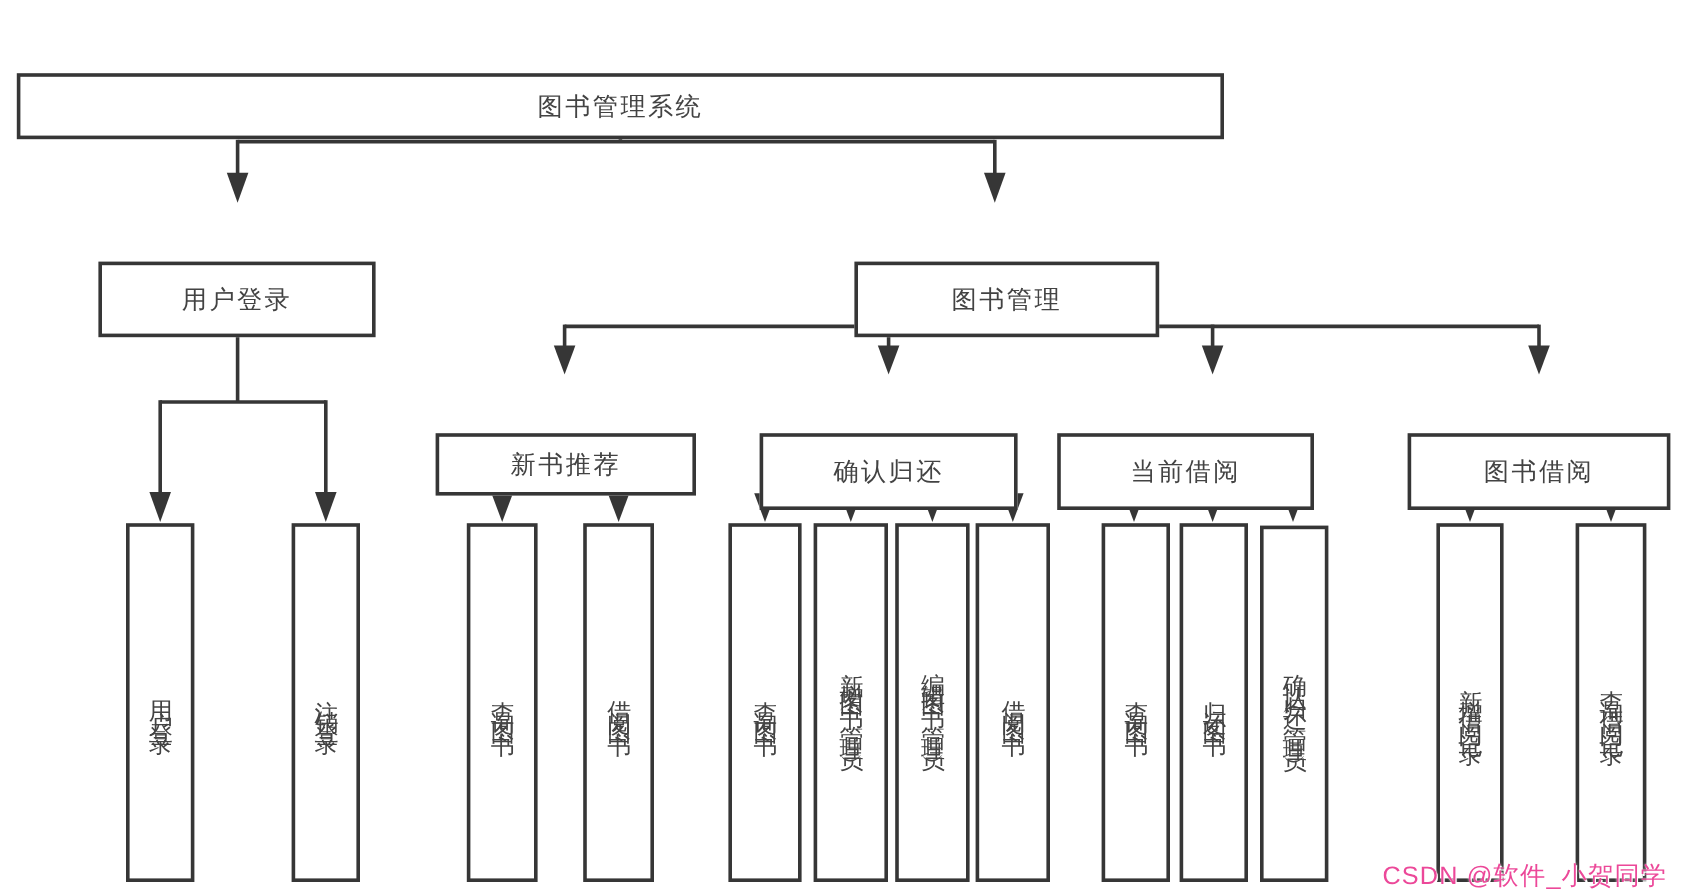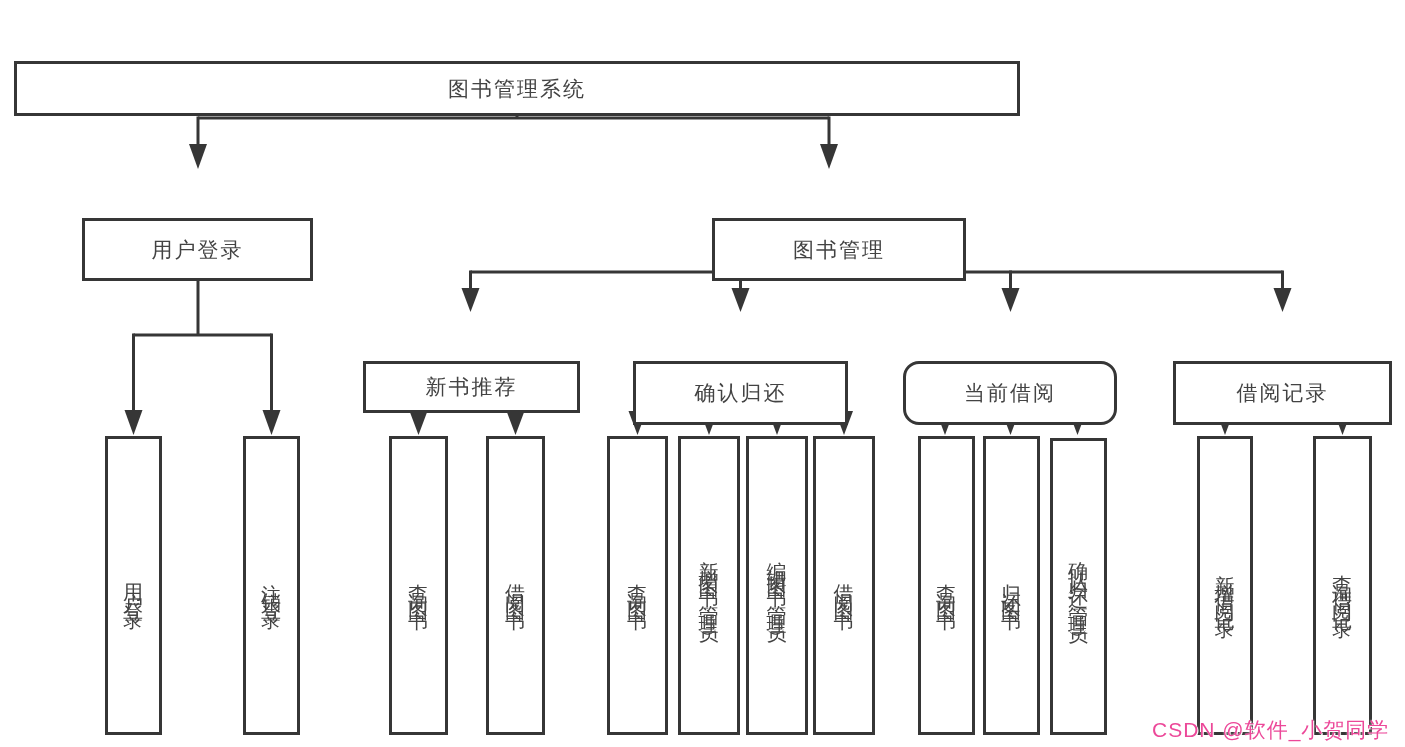--- a/index.html
+++ b/index.html
@@ -128,22 +128,22 @@
     </g>
   </svg>
 
   <div class="node h" style="left:14px; top:13px; width:1006px; height:55px;">图书管理系统</div>
 
   <div class="node h" style="left:82px; top:170px; width:231px; height:63px;">用户登录</div>
   <div class="node h" style="left:712px; top:170px; width:254px; height:63px;">图书管理</div>
 
   <div class="node h" style="left:363px; top:313px; width:217px; height:52px;">新书推荐</div>
   <div class="node h" style="left:633px; top:313px; width:215px; height:64px;">确认归还</div>
-  <div class="node h" style="left:903px; top:313px; width:214px; height:64px;border-radius:16px;">当前借阅</div>
-  <div class="node h" style="left:1173px; top:313px; width:219px; height:64px;">借阅记录</div>
+  <div class="node h" style="left:881px; top:313px; width:214px; height:64px;">当前借阅</div>
+  <div class="node h" style="left:1173px; top:313px; width:219px; height:64px;">图书借阅</div>
 
   <div class="node v" style="left:105px; top:436px; width:57px; height:299px;">用户登录</div>
   <div class="node v" style="left:243px; top:436px; width:57px; height:299px;">注销登录</div>
 
   <div class="node v" style="left:389px; top:436px; width:59px; height:299px;">查询图书</div>
   <div class="node v" style="left:486px; top:436px; width:59px; height:299px;">借阅图书</div>
 
   <div class="node v" style="left:607px; top:436px; width:61px; height:299px;">查询图书</div>
   <div class="node v" style="left:678px; top:436px; width:62px; height:299px;">新增图书（管理员）</div>
   <div class="node v" style="left:746px; top:436px; width:62px; height:299px;">编辑图书（管理员）</div>

